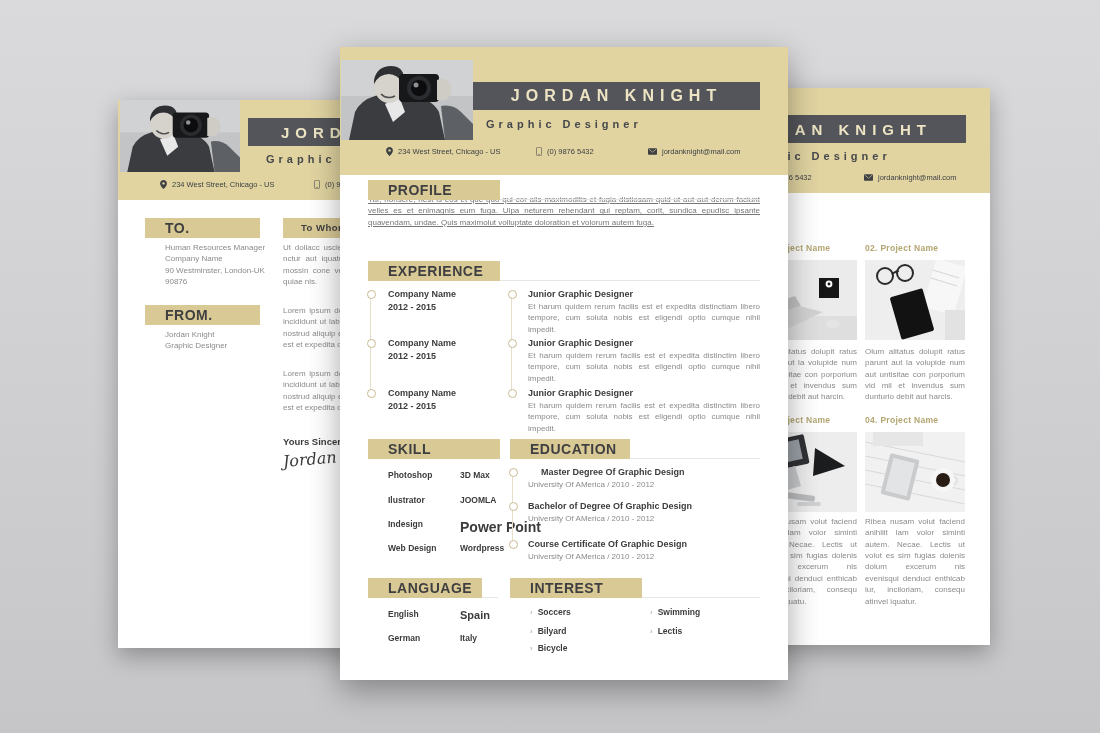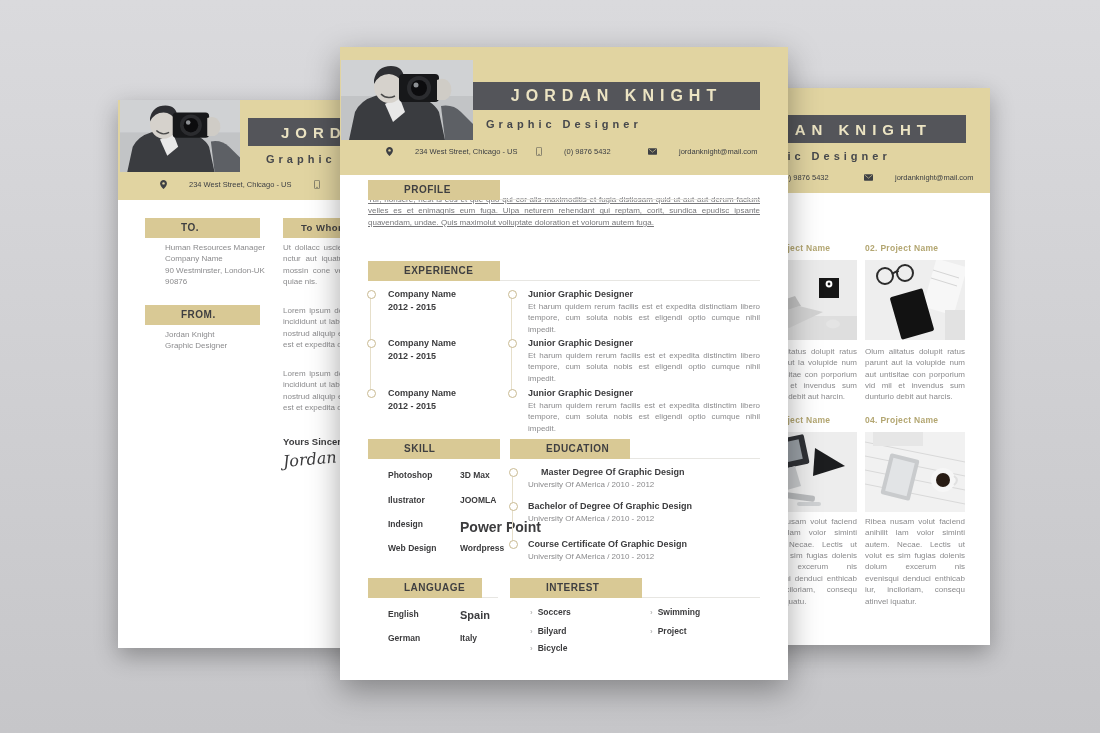--- a/index.html
+++ b/index.html
@@ -5,24 +5,24 @@
   html,body{margin:0;padding:0;}
   body{width:1100px;height:733px;overflow:hidden;font-family:"Liberation Sans",sans-serif;
        background:linear-gradient(180deg,#dadadd 0%,#cfcfd2 55%,#c6c6c9 100%);position:relative;}
   .stage{position:absolute;inset:0;}
   .page{position:absolute;background:#ffffff;box-shadow:0 8px 22px rgba(0,0,0,.30);}
   .abs{position:absolute;}
   .tanhead{position:absolute;left:0;top:0;right:0;background:#e1d4a1;}
   .banner{position:absolute;background:#54555a;display:flex;align-items:center;}
   .banner .nm{color:#ece4c3;font-size:15px;font-weight:bold;letter-spacing:6px;white-space:nowrap;}
   .subtitle{position:absolute;color:#46484c;font-size:11px;font-weight:bold;letter-spacing:4px;white-space:nowrap;}
-  .contact-item{position:absolute;display:flex;align-items:center;gap:22px;color:#3e4044;font-size:7.5px;white-space:nowrap;}
+  .contact-item{position:absolute;display:flex;align-items:center;gap:5px;color:#3e4044;font-size:7.5px;white-space:nowrap;}
   .contact-item svg{flex:0 0 auto;}
-  .badge{position:absolute;height:20px;background:#d9c995;color:#3f3f41;font-size:10px;font-weight:bold;
-         line-height:20px;padding-left:36px;box-sizing:border-box;letter-spacing:.5px;z-index:2;}
+  .badge{position:absolute;height:20px;background:#d9c995;color:#3f3f41;font-size:14px;font-weight:bold;
+         line-height:20px;padding-left:20px;box-sizing:border-box;letter-spacing:.5px;z-index:2;}
   .rule{position:absolute;height:1px;background:#e7e6e2;z-index:1;}
   .tl-dot{position:absolute;width:7px;height:7px;border:1px solid #c9ba92;border-radius:50%;background:#fff;z-index:2;}
   .tl-line{position:absolute;width:1px;background:#e6dfca;z-index:1;}
   .b9{font-size:9px;font-weight:bold;color:#3c3c3e;white-space:nowrap;}
   .g8{font-size:8px;color:#8b8b8d;line-height:1.42;}
   .just{text-align:justify;}
   .photo{position:absolute;overflow:hidden;}
   .proj-title{position:absolute;font-size:8.5px;font-weight:bold;color:#b3a671;letter-spacing:.3px;white-space:nowrap;}
   .proj-img{position:absolute;overflow:hidden;}
   .sig{font-family:"DejaVu Serif",serif;font-style:italic;font-size:16px;color:#3a3a3c;transform:rotate(-5deg);transform-origin:left;}
@@ -287,16 +287,16 @@
     <div class="b9 abs" style="left:120px;top:562px;font-size:11px;">Spain</div>
     <div class="b9 abs" style="left:48px;top:586px;font-size:8.5px;">German</div>
     <div class="b9 abs" style="left:120px;top:586px;font-size:8.5px;">Italy</div>
 
     <div class="badge" style="left:170px;top:531px;width:132px;">INTEREST</div>
     <div class="rule" style="left:170px;top:550px;width:250px;"></div>
     <div class="b9 abs" style="left:190px;top:560px;font-size:8.5px;"><span class="bullet">›</span><span>Soccers</span></div>
     <div class="b9 abs" style="left:190px;top:579px;font-size:8.5px;"><span class="bullet">›</span><span>Bilyard</span></div>
     <div class="b9 abs" style="left:190px;top:596px;font-size:8.5px;"><span class="bullet">›</span><span>Bicycle</span></div>
     <div class="b9 abs" style="left:310px;top:560px;font-size:8.5px;"><span class="bullet">›</span><span>Swimming</span></div>
-    <div class="b9 abs" style="left:310px;top:579px;font-size:8.5px;"><span class="bullet">›</span><span>Project</span></div>
+    <div class="b9 abs" style="left:310px;top:579px;font-size:8.5px;"><span class="bullet">›</span><span>Lectis</span></div>
   </section>
 
 </div>
 
 </body></html>

